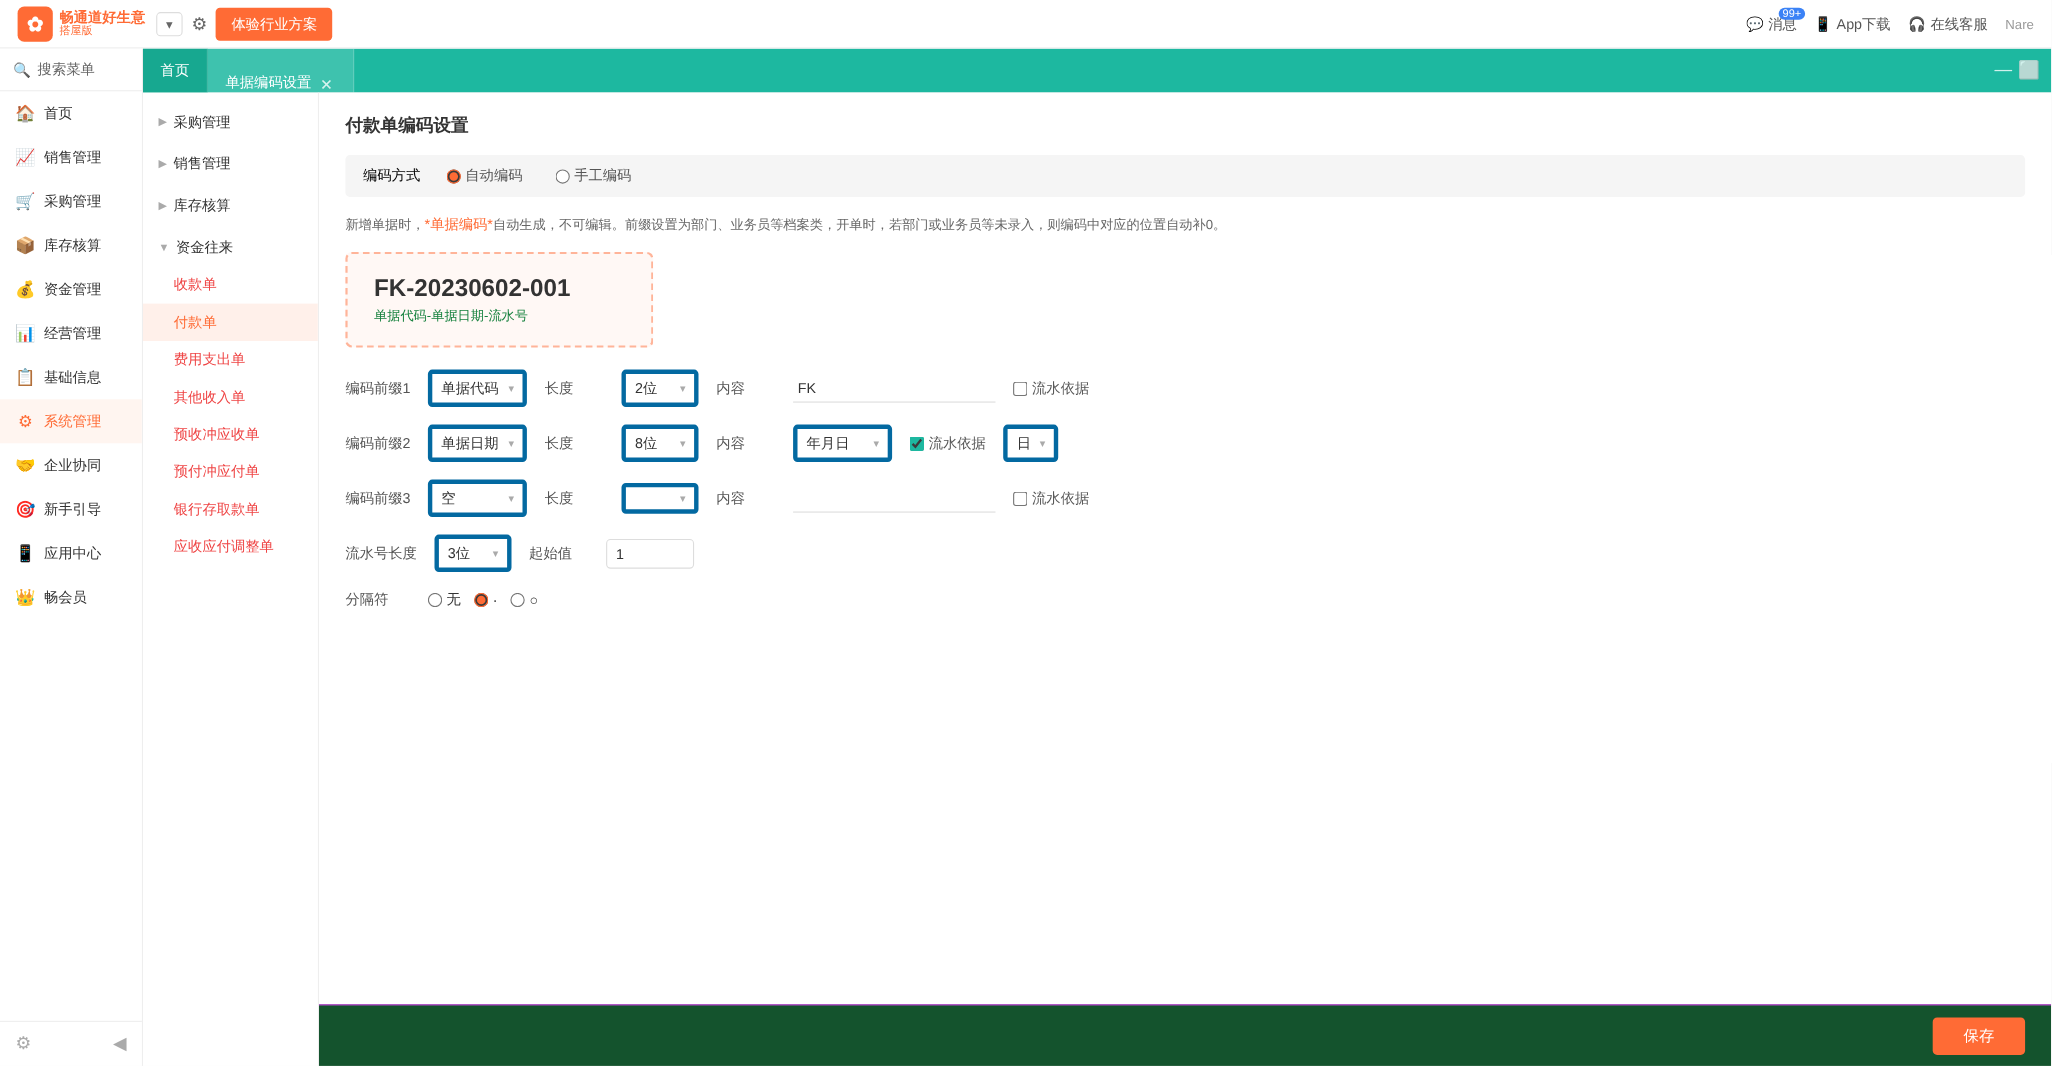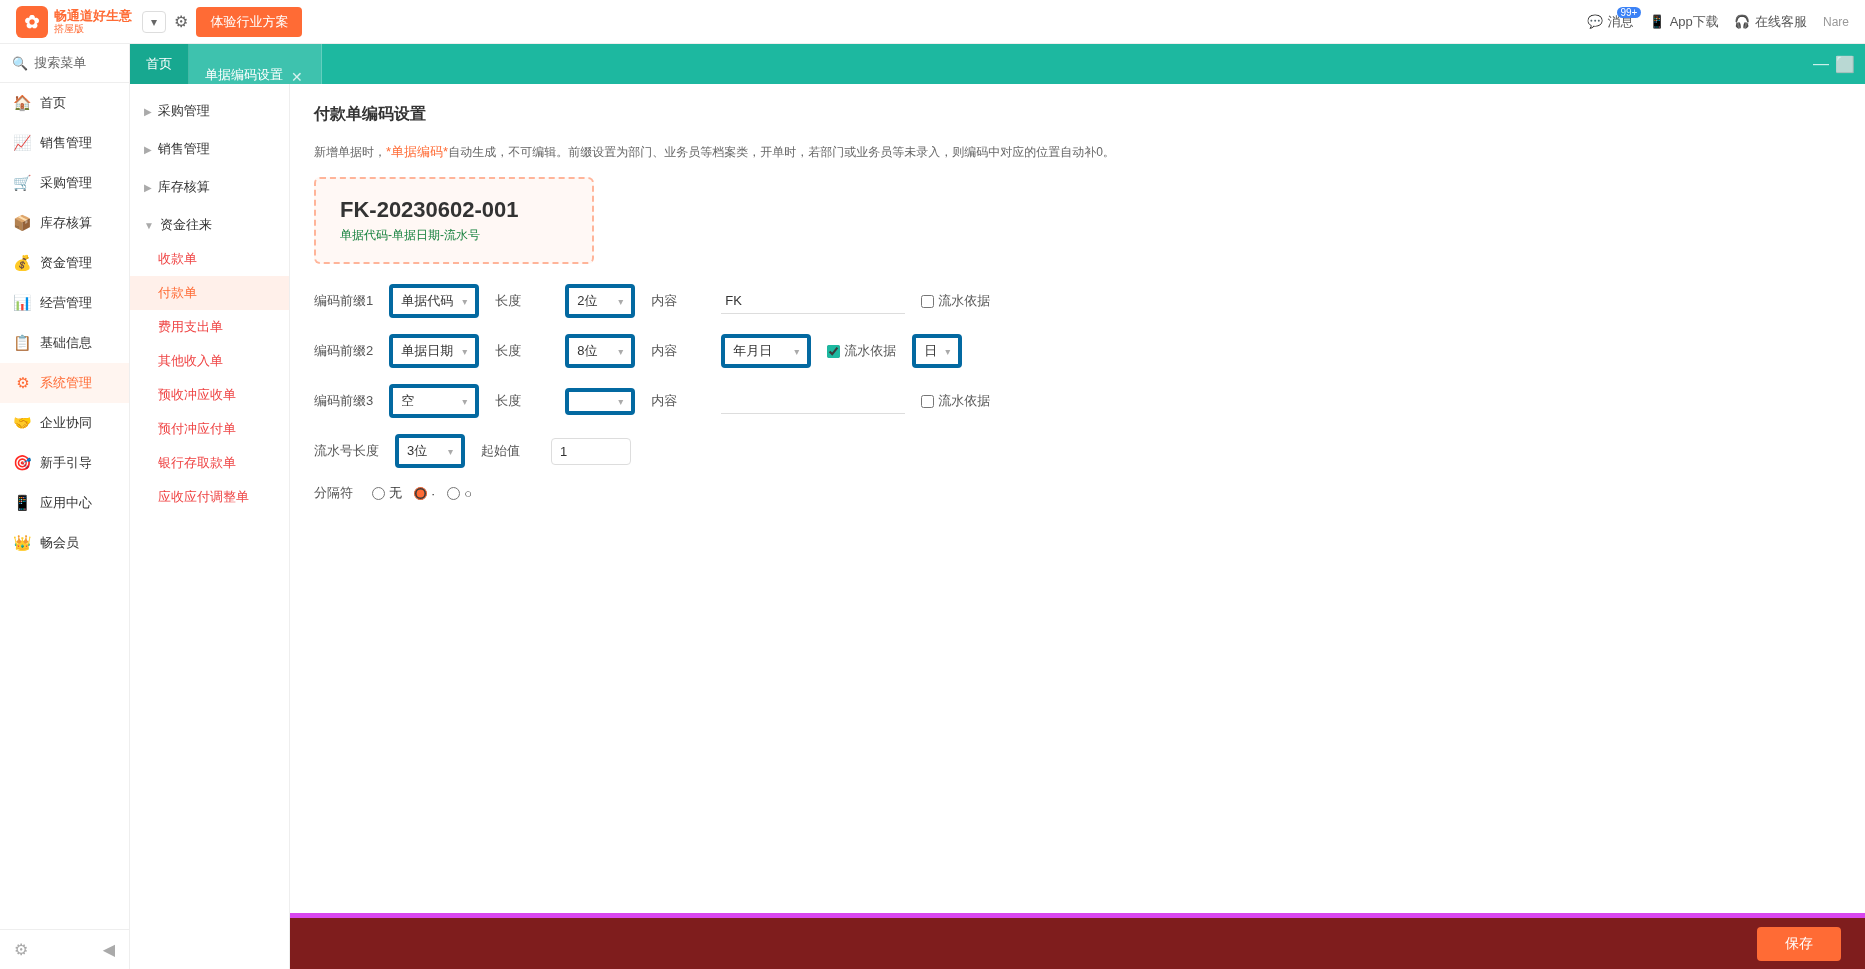--- a/index.html
+++ b/index.html
@@ -220,30 +220,30 @@
       background: transparent;
       min-width: 40px;
     }
     .stream-checkbox-label { display: inline-flex; align-items: center; gap: 4px; color: #555; font-size: 13px; }
     .stream-checkbox-label input[type=checkbox] { accent-color: #ff6b35; }
 
     
     .sep-row {
       display: flex;
       align-items: center;
-      gap: 4px;
+      gap: 21px;
       margin-top: 8px;
     }
     .sep-radio-group { display: flex; align-items: center; gap: 12px; }
 
     
     .bottom-bar {
       height: 56px;
-      background: #7f1d1d;
-      border-top: 5px solid #d946ef;
+      background: #14532d;
+      border-top: 1px solid #d946ef;
       display: flex;
       align-items: center;
       justify-content: flex-end;
       padding: 0 24px;
       flex-shrink: 0;
     }
     .save-btn {
       background: #ff6b35;
       color: white;
       border: none;
@@ -421,20 +421,31 @@
           <div class="sub-menu-item">银行存取款单</div>
           <div class="sub-menu-item">应收应付调整单</div>
         </div>
       </div>
 
       <div class="page-content">
         <div class="page-inner">
           <div class="page-title">付款单编码设置</div>
 
           
+          <div class="coding-method-row">
+            <span>编码方式</span>
+            <label class="radio-label">
+              <input type="radio" name="codingMethod" checked="" style="">
+              <span>自动编码</span>
+            </label>
+            <label class="radio-label">
+              <input type="radio" name="codingMethod" style="">
+              <span>手工编码</span>
+            </label>
+          </div>
 
           
           <div class="info-text">
             新增单据时，<span>*单据编码*</span>自动生成，不可编辑。前缀设置为部门、业务员等档案类，开单时，若部门或业务员等未录入，则编码中对应的位置自动补0。
           </div>
 
           
           <div class="preview-box">
             <div class="preview-code">FK-20230602-001</div>
             <div class="preview-label">单据代码-单据日期-流水号</div>

